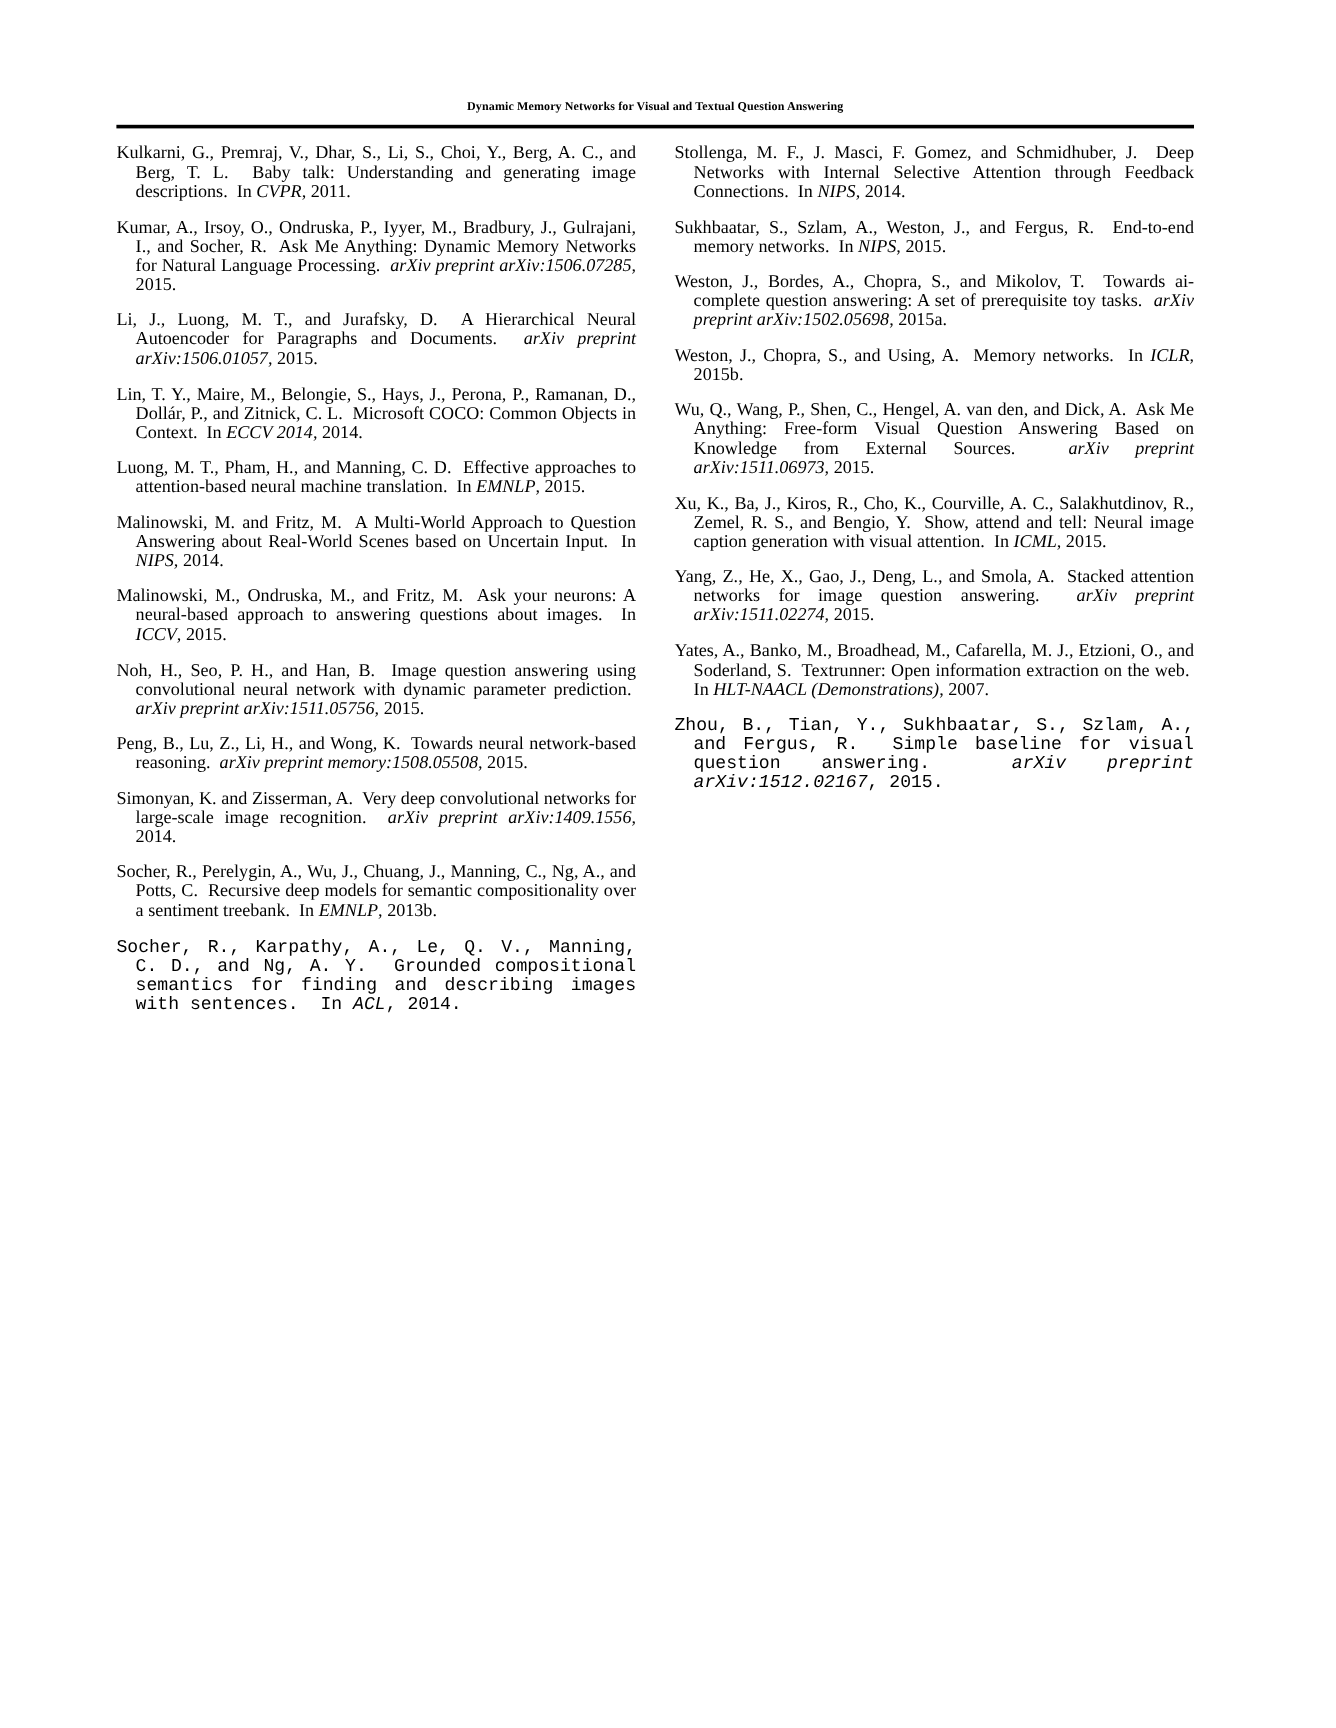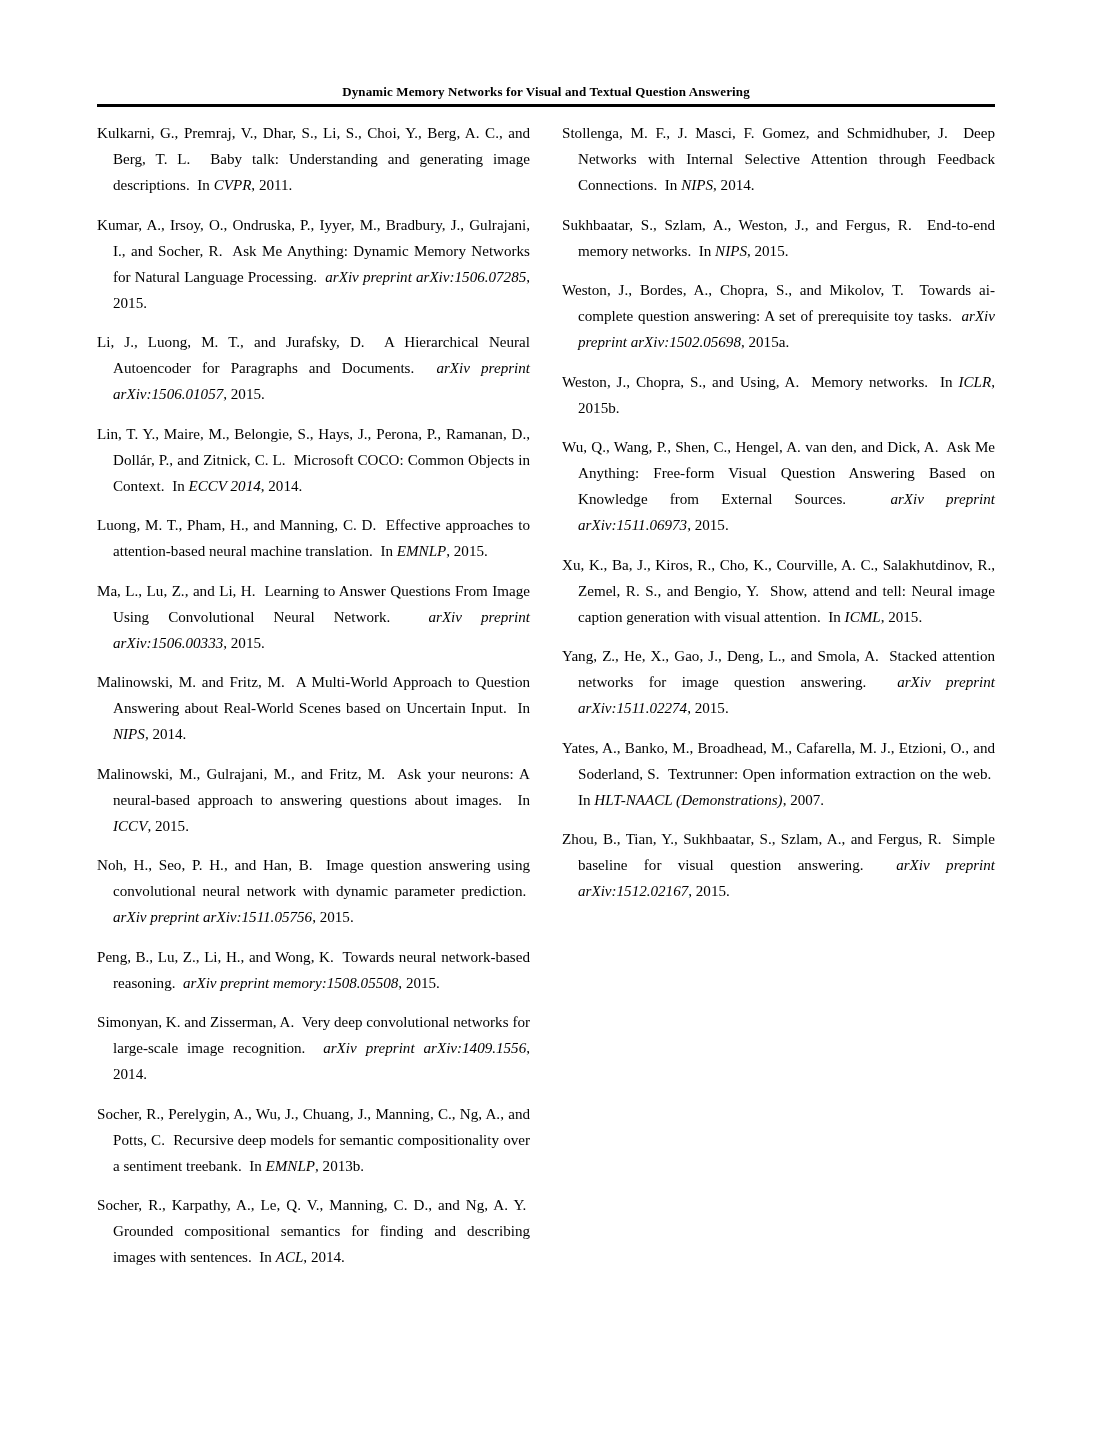--- a/index.html
+++ b/index.html
@@ -16,21 +16,21 @@
     color: #000000;
     overflow: hidden;
   }
   .running-header {
     position: absolute;
     left: 97px;
     top: 84px;
     width: 898px;
     text-align: center;
     font-weight: bold;
-    font-size: 13px;
+    font-size: 10px;
     letter-spacing: 0.01em;
   }
   .header-rule {
     position: absolute;
     left: 97px;
     top: 104px;
     width: 898px;
     height: 2.6px;
     background: #000000;
   }
@@ -40,30 +40,31 @@
     top: 120px;
     width: 898px;
     display: flex;
     gap: 32px;
   }
   .column {
     width: 433px;
   }
   .ref {
     font-size: 15.1px;
-    line-height: 26px;
+    line-height: 16px;
     text-align: justify;
     text-justify: inter-word;
     padding-left: 16px;
     text-indent: -16px;
     margin: 0 0 13.5px 0;
     hyphens: manual;
   }
   .ref:last-child {
     margin-bottom: 0;
+    font-family: Liberation Mono, monospace;
   }
   .ref i {
     font-style: italic;
   }
 </style>
 </head>
 <body>
 
 <div class="page">
 
@@ -71,23 +72,22 @@
 
   <div class="header-rule"></div>
 
   <div class="columns">
     <div class="column" id="col-left">
         <p class="ref"><span>Kulkarni, G., Premraj, V., Dhar, S., Li, S., Choi, Y., Berg, A. C., and Berg, T. L.</span>&nbsp; <span>Baby talk: Understanding and generating image descriptions.</span>&nbsp; <span>In </span><i>CVPR</i><span>, 2011.</span></p>
         <p class="ref"><span>Kumar, A., Irsoy, O., Ondruska, P., Iyyer, M., Bradbury, J., Gulrajani, I., and Socher, R.</span>&nbsp; <span>Ask Me Anything: Dynamic Memory Networks for Natural Language Processing.</span>&nbsp; <i>arXiv preprint arXiv:1506.07285</i><span>, 2015.</span></p>
         <p class="ref"><span>Li, J., Luong, M. T., and Jurafsky, D.</span>&nbsp; <span>A Hierarchical Neural Autoencoder for Paragraphs and Documents.</span>&nbsp; <i>arXiv preprint arXiv:1506.01057</i><span>, 2015.</span></p>
         <p class="ref"><span>Lin, T. Y., Maire, M., Belongie, S., Hays, J., Perona, P., Ramanan, D., Dollár, P., and Zitnick, C. L.</span>&nbsp; <span>Microsoft COCO: Common Objects in Context.</span>&nbsp; <span>In </span><i>ECCV 2014</i><span>, 2014.</span></p>
         <p class="ref"><span>Luong, M. T., Pham, H., and Manning, C. D.</span>&nbsp; <span>Effective approaches to attention-based neural machine translation.</span>&nbsp; <span>In </span><i>EMNLP</i><span>, 2015.</span></p>
-        <p class="ref"><span>Ma, L., Lu, Z., and Li, H.</span>&nbsp; <span>Learning to Answer Questions From Image Using Convolutional Neural Network.</span>&nbsp; <i>arXiv preprint arXiv:1506.00333</i><span>, 2015.</span></p>
         <p class="ref"><span>Malinowski, M. and Fritz, M.</span>&nbsp; <span>A Multi-World Approach to Question Answering about Real-World Scenes based on Uncertain Input.</span>&nbsp; <span>In </span><i>NIPS</i><span>, 2014.</span></p>
-        <p class="ref"><span>Malinowski, M., Gulrajani, M., and Fritz, M.</span>&nbsp; <span>Ask your neurons: A neural-based approach to answering questions about images.</span>&nbsp; <span>In </span><i>ICCV</i><span>, 2015.</span></p>
+        <p class="ref"><span>Malinowski, M., Ondruska, M., and Fritz, M.</span>&nbsp; <span>Ask your neurons: A neural-based approach to answering questions about images.</span>&nbsp; <span>In </span><i>ICCV</i><span>, 2015.</span></p>
         <p class="ref"><span>Noh, H., Seo, P. H., and Han, B.</span>&nbsp; <span>Image question answering using convolutional neural network with dynamic parameter prediction.</span>&nbsp; <i>arXiv preprint arXiv:1511.05756</i><span>, 2015.</span></p>
         <p class="ref"><span>Peng, B., Lu, Z., Li, H., and Wong, K.</span>&nbsp; <span>Towards neural network-based reasoning.</span>&nbsp; <i>arXiv preprint memory:1508.05508</i><span>, 2015.</span></p>
         <p class="ref"><span>Simonyan, K. and Zisserman, A.</span>&nbsp; <span>Very deep convolutional networks for large-scale image recognition.</span>&nbsp; <i>arXiv preprint arXiv:1409.1556</i><span>, 2014.</span></p>
         <p class="ref"><span>Socher, R., Perelygin, A., Wu, J., Chuang, J., Manning, C., Ng, A., and Potts, C.</span>&nbsp; <span>Recursive deep models for semantic compositionality over a sentiment treebank.</span>&nbsp; <span>In </span><i>EMNLP</i><span>, 2013b.</span></p>
         <p class="ref"><span>Socher, R., Karpathy, A., Le, Q. V., Manning, C. D., and Ng, A. Y.</span>&nbsp; <span>Grounded compositional semantics for finding and describing images with sentences.</span>&nbsp; <span>In </span><i>ACL</i><span>, 2014.</span></p>
       </div>
     <div class="column" id="col-right">
         <p class="ref"><span>Stollenga, M. F., J. Masci, F. Gomez, and Schmidhuber, J.</span>&nbsp; <span>Deep Networks with Internal Selective Attention through Feedback Connections.</span>&nbsp; <span>In </span><i>NIPS</i><span>, 2014.</span></p>
         <p class="ref"><span>Sukhbaatar, S., Szlam, A., Weston, J., and Fergus, R.</span>&nbsp; <span>End-to-end memory networks.</span>&nbsp; <span>In </span><i>NIPS</i><span>, 2015.</span></p>
         <p class="ref"><span>Weston, J., Bordes, A., Chopra, S., and Mikolov, T.</span>&nbsp; <span>Towards ai-complete question answering: A set of prerequisite toy tasks.</span>&nbsp; <i>arXiv preprint arXiv:1502.05698</i><span>, 2015a.</span></p>

